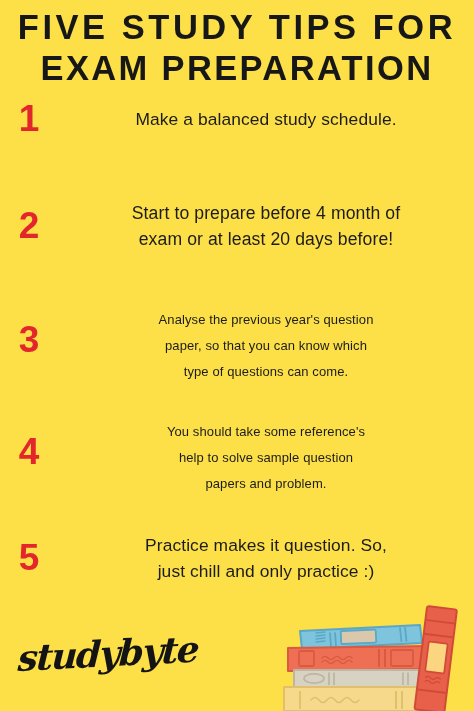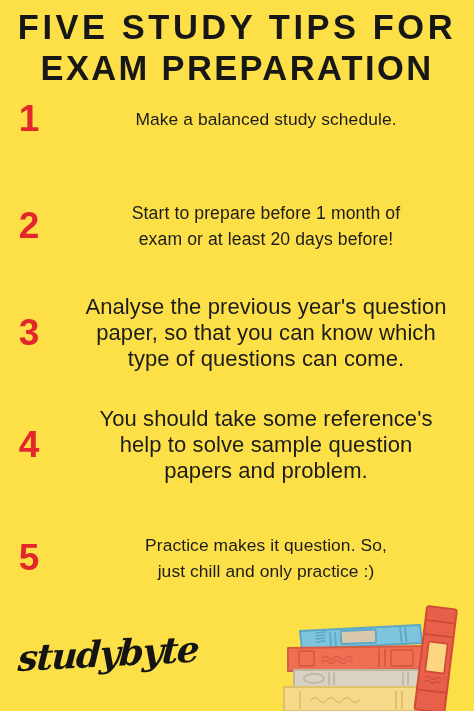--- a/index.html
+++ b/index.html
@@ -81,21 +81,21 @@
     letter-spacing: 0.1px;
   }
   .tip-text .ln { display: block; white-space: nowrap; }
 
   #tip-1 { top: 4px; }
   #tip-2 { top: 104px; }
   #tip-3 { top: 198px; }
   #tip-4 { top: 310px; }
   #tip-5 { top: 436px; }
 
-  #tip-3 .tip-text, #tip-4 .tip-text { font-size: 22px; }
+  #tip-3 .tip-text, #tip-4 .tip-text { font-size: 13px; margin-top: 13px; }
   #tip-2 .tip-text { font-size: 17.6px; }
   #tip-5 .tip-text { font-size: 17.4px; }
 
   
   #logo {
     position: absolute;
     left: 18px;
     top: 638px;
     font-family: "DejaVu Serif", serif;
     font-style: italic;
@@ -133,21 +133,21 @@
     <div class="tip" id="tip-1">
       <div class="tip-number">1</div>
       <div class="tip-text">
         <span class="ln">Make a balanced study schedule.</span>
       </div>
     </div>
 
     <div class="tip" id="tip-2">
       <div class="tip-number">2</div>
       <div class="tip-text">
-        <span class="ln">Start to prepare before 1 month of</span>
+        <span class="ln">Start to prepare before 4 month of</span>
         <span class="ln">exam or at least 20 days before!</span>
       </div>
     </div>
 
     <div class="tip" id="tip-3">
       <div class="tip-number">3</div>
       <div class="tip-text">
         <span class="ln">Analyse the previous year's question</span>
         <span class="ln">paper, so that you can know which</span>
         <span class="ln">type of questions can come.</span>

